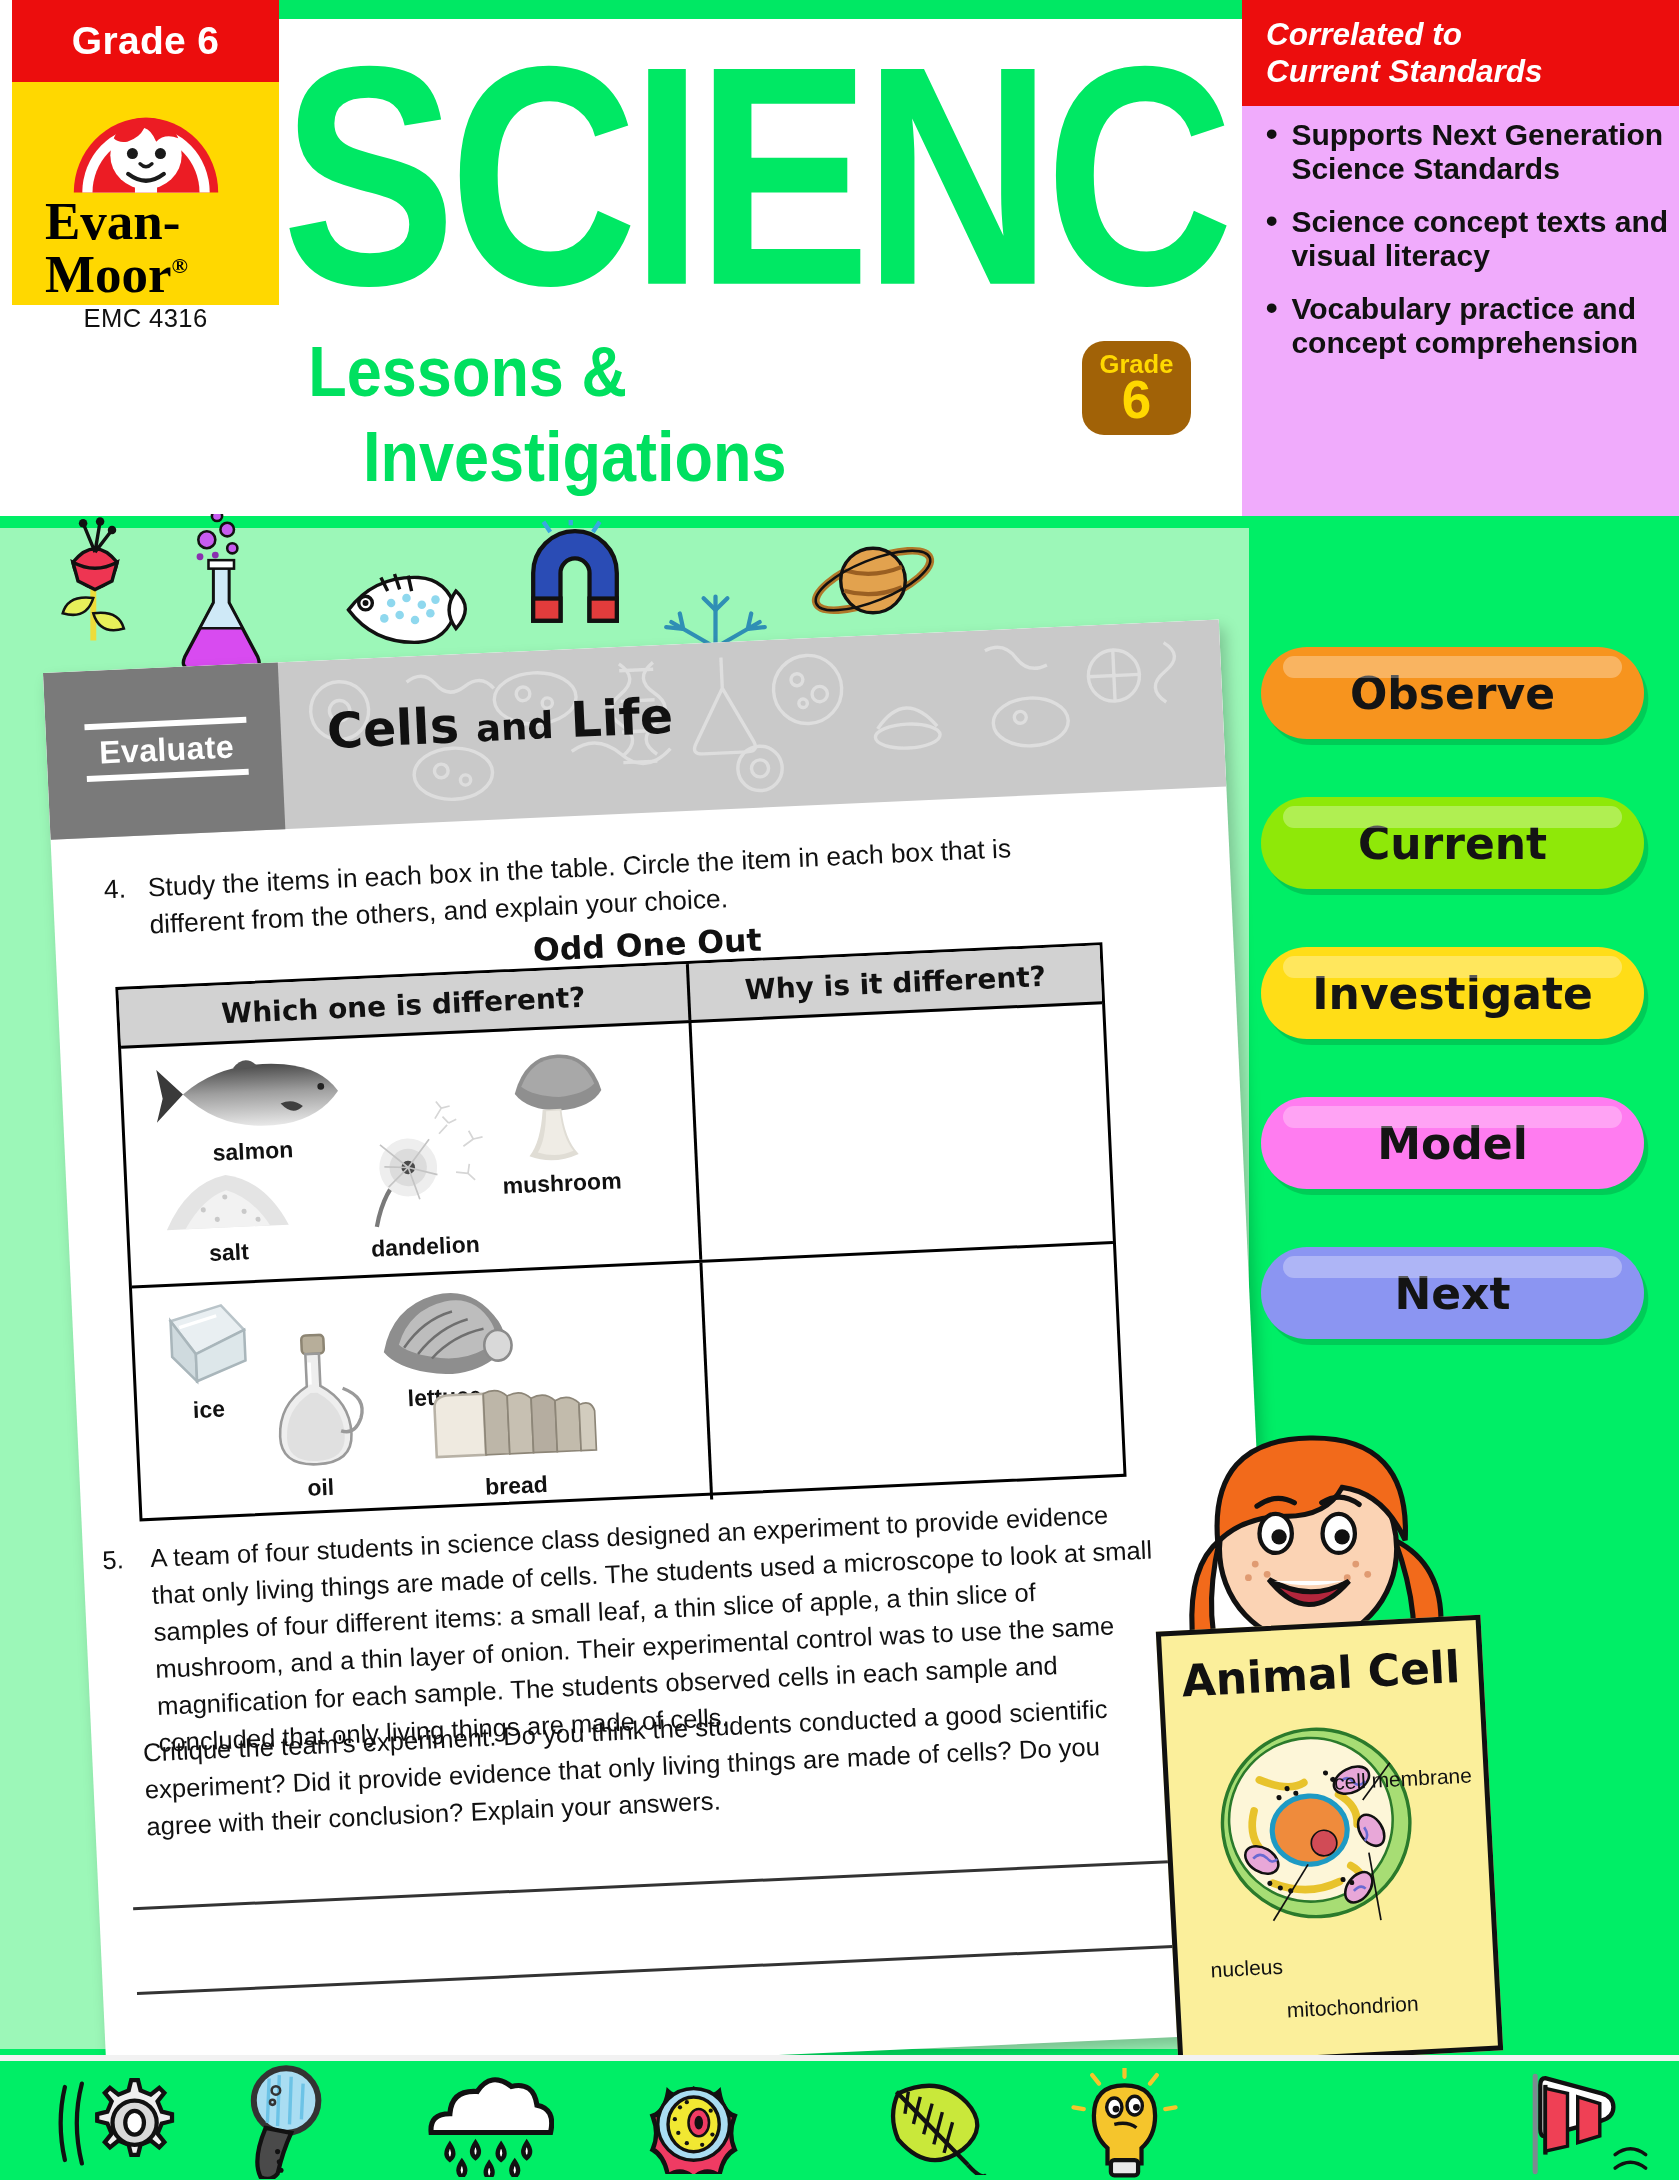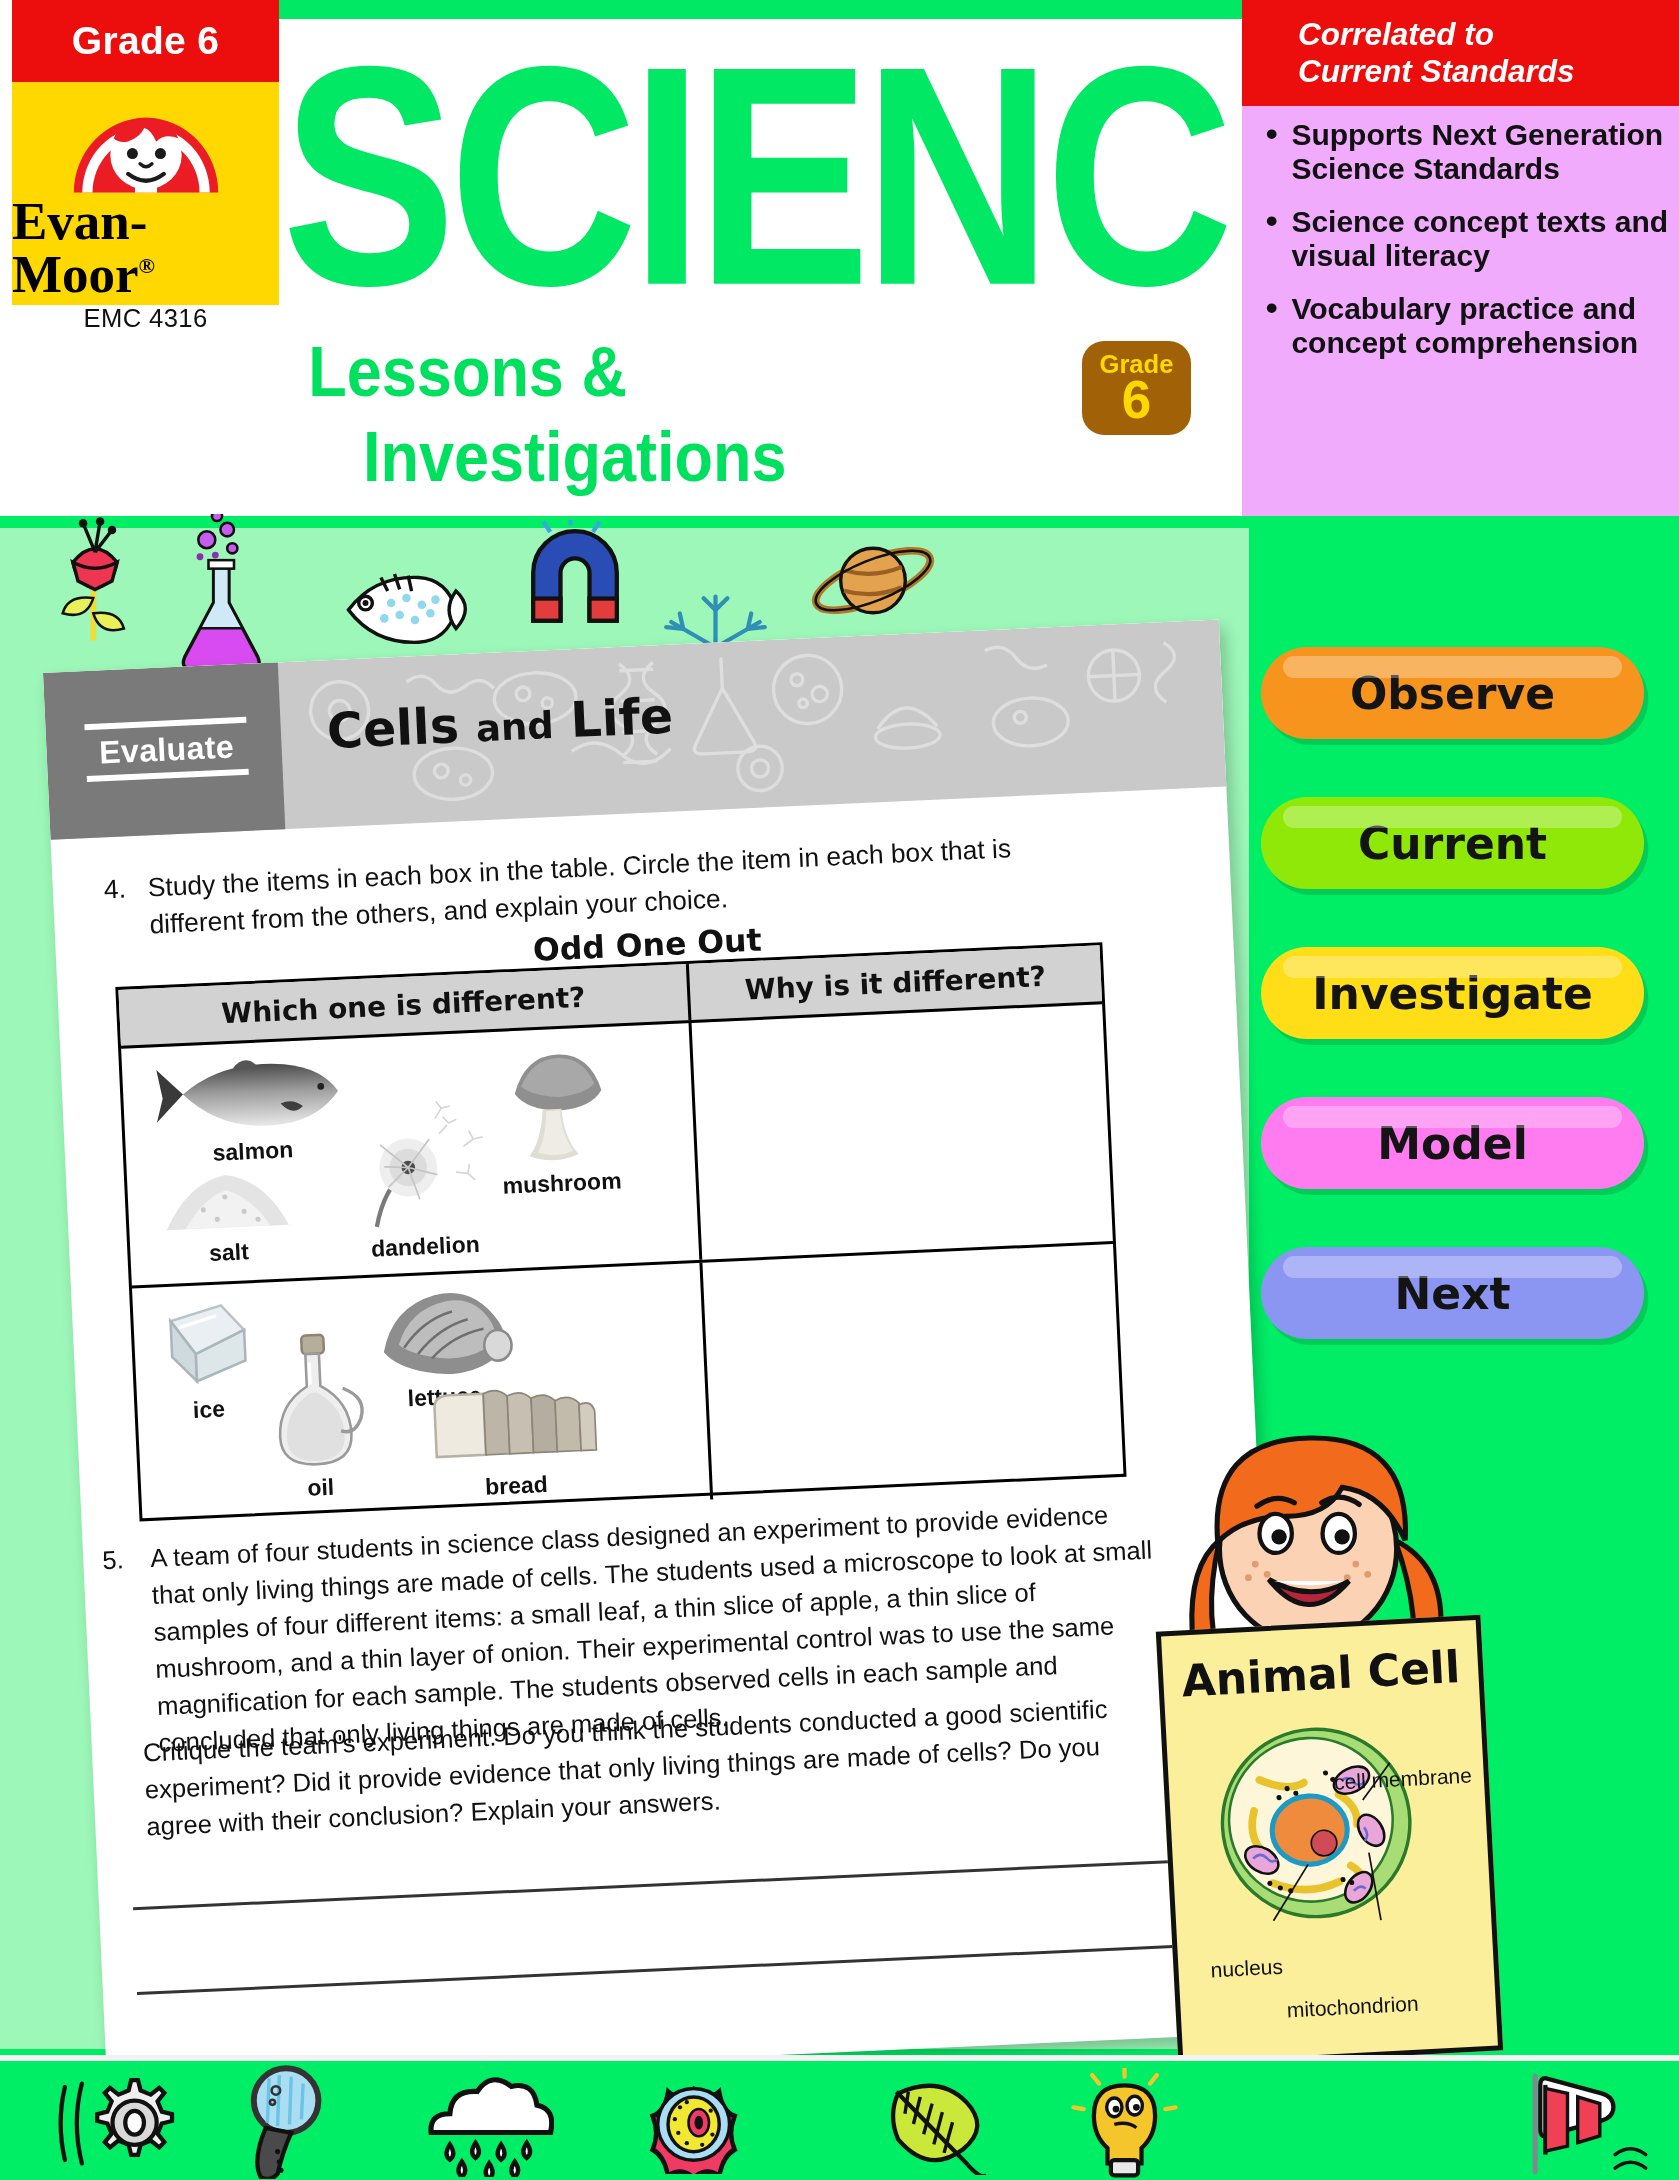--- a/index.html
+++ b/index.html
@@ -16,21 +16,21 @@
   .topband{position:absolute;left:12px;top:0;width:1532px;height:516px;background:#fff;border-radius:23px;}
 
   
   .gradebox{position:absolute;left:0;top:0;width:267px;height:82px;background:#ec0d0d;
             display:flex;align-items:center;justify-content:center;}
   .gradebox span{color:#fff;font-weight:bold;font-size:39px;letter-spacing:0.3px;}
   .logobox{position:absolute;left:0;top:82px;width:267px;height:223px;background:#ffd800;
            display:flex;flex-direction:column;align-items:center;}
   .girlhead{width:158px;height:101px;margin-top:10.2px;position:relative;}
   .emlogo{font-family:"Liberation Serif",serif;font-weight:bold;font-size:53px;color:#000;
-          line-height:1;margin-top:1.7px;}
+          line-height:1;margin-top:1.7px;padding-left:33px;}
   .emlogo .reg{font-size:22px;vertical-align:super;}
   .emc{font-size:25.6px;color:#111;margin-top:3.4px;letter-spacing:0.4px;}
 
   
   .greenrule{position:absolute;left:267px;top:0;width:963px;height:19px;background:#00e864;}
   .whitegap{position:absolute;left:267px;top:19px;width:963px;height:5.1px;background:#fff;}
 
   
   .sci{position:absolute;left:256px;top:24px;width:971px;height:298px;overflow:hidden;}
   .sci h1{
@@ -46,21 +46,21 @@
       transform:scaleY(1.12);transform-origin:left top;margin-left:70px;margin-top:22px;}
   .gradebadge{position:absolute;left:1070px;top:341px;width:109px;height:94px;background:#a16207;
       border-radius:22px;display:flex;flex-direction:column;align-items:center;justify-content:center;}
   .gradebadge .gtxt{color:#ffd800;font-weight:bold;font-size:25.6px;line-height:22px;}
   .gradebadge .gnum{color:#ffd800;font-weight:bold;font-size:53px;line-height:46px;margin-top:1.7px;}
 
   
   .stdred{position:absolute;left:1230px;top:0;width:450px;height:106px;background:#ec0d0d;
           display:flex;align-items:center;}
   .stdred .t{color:#fff;font-weight:bold;font-style:italic;font-size:31.5px;line-height:37px;
-             padding-left:56px;}
+             padding-left:24px;}
   .stdyellow{position:absolute;left:1230px;top:106px;width:450px;height:411px;background:#f0abfc;
              padding:12px 13.6px 0 20.4px;box-sizing:border-box;}
   .stdyellow ul{margin:0;padding:0;list-style:none;}
   .stdyellow li{position:relative;color:#111;font-weight:bold;font-size:30px;line-height:34px;
                 padding-left:29px;margin-bottom:19px;}
   .stdyellow li:before{content:"•";position:absolute;left:3.4px;top:-1.7px;font-size:34px;}
 
   
   .mainarea{position:absolute;left:0;top:516px;width:1680px;height:1545px;background:#00ee66;}
   .lightpanel{position:absolute;left:0;top:12px;width:1249px;height:1521px;background:#9cf7b8;}

